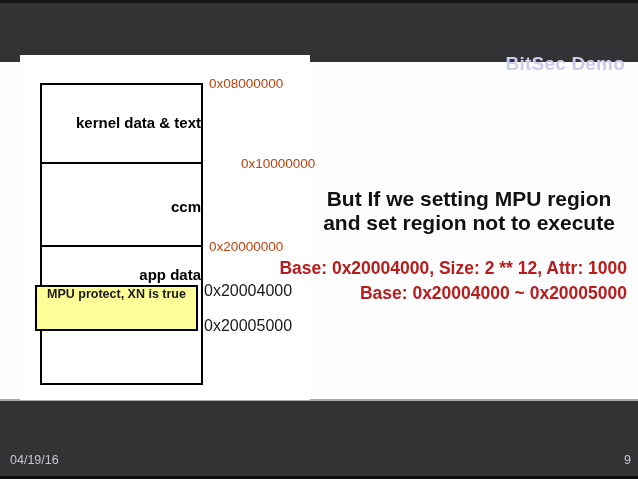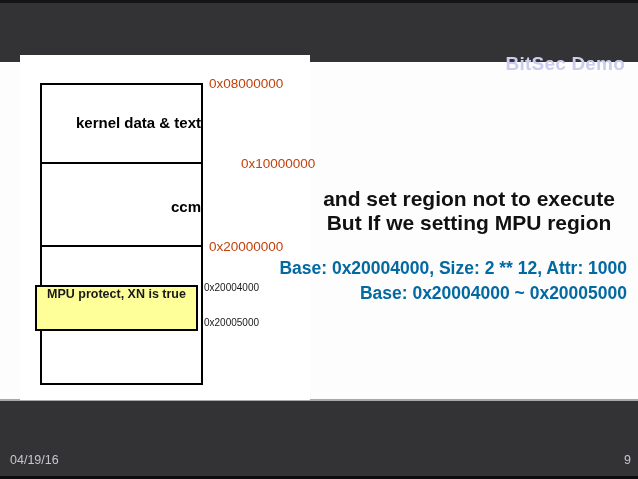--- a/index.html
+++ b/index.html
@@ -98,41 +98,41 @@
   .address {
     position: absolute; left: 209px;
     font-size: 13.5px; color: #c2410c;
     z-index: 4; white-space: nowrap;
   }
   .address-1 { top: 76px; }
   .address-2 { top: 156px; margin-left: 32px; }
   .address-3 { top: 239px; }
   .address-small {
     position: absolute; left: 204px;
-    font-size: 10px; color: #1a1a1a;
+    font-size: 16px; color: #1a1a1a;
     z-index: 5; white-space: nowrap;
   }
   .address-4 { top: 282px; }
   .address-5 { top: 317px; }
 
   
   .heading-block {
     position: absolute; left: 299px; top: 187px;
     width: 340px;
     text-align: center;
     font-weight: bold; font-size: 21px; line-height: 24px;
     color: #111;
     z-index: 3;
   }
   .base-range-block {
     position: absolute; right: 11px; top: 256px;
     width: 400px;
     text-align: right;
     font-weight: bold; font-size: 17.5px; line-height: 25px;
-    color: #0369a1;
+    color: #b91c1c;
     z-index: 3;
     white-space: nowrap;
   }
 </style>
 </head>
 <body>
 
 <div class="slide">
 
   <div class="strip-top"></div>
@@ -142,34 +142,35 @@
   </div>
 
   <div class="diagram-panel"></div>
 
   <div class="memory-map"></div>
   <div class="divider divider-1"></div>
   <div class="divider divider-2"></div>
 
   <div class="region-label region-label-kernel">kernel data &amp; text</div>
   <div class="region-label region-label-ccm">ccm</div>
+  <div class="region-label region-label-app">app data</div>
 
   <div class="mpu-highlight-box">
     <span>MPU protect, XN is true</span>
   </div>
 
   <div class="address address-1">0x08000000</div>
   <div class="address address-2">0x10000000</div>
   <div class="address address-3">0x20000000</div>
   <div class="address-small address-4">0x20004000</div>
   <div class="address-small address-5">0x20005000</div>
 
   <div class="heading-block">
+    <div>But If we setting MPU region</div>
     <div>and set region not to execute</div>
-    <div>But If we setting MPU region</div>
   </div>
 
   <div class="base-range-block">
     <div>Base: 0x20004000, Size: 2 ** 12, Attr: 1000</div>
     <div>Base: 0x20004000 ~ 0x20005000</div>
   </div>
 
   <div class="footer-bar">
     <div class="slide-date">04/19/16</div>
     <div class="slide-page-number">9</div>

